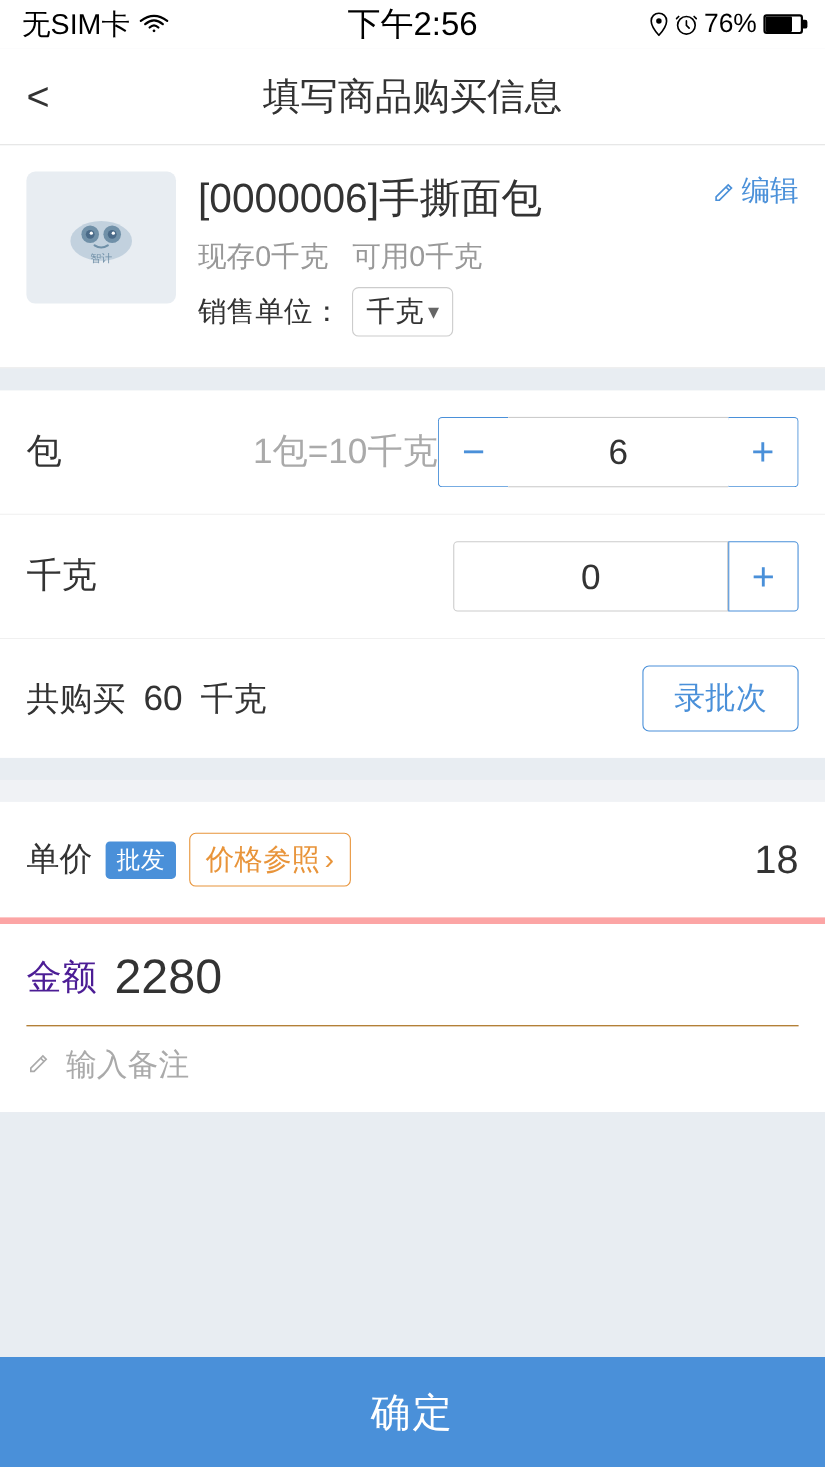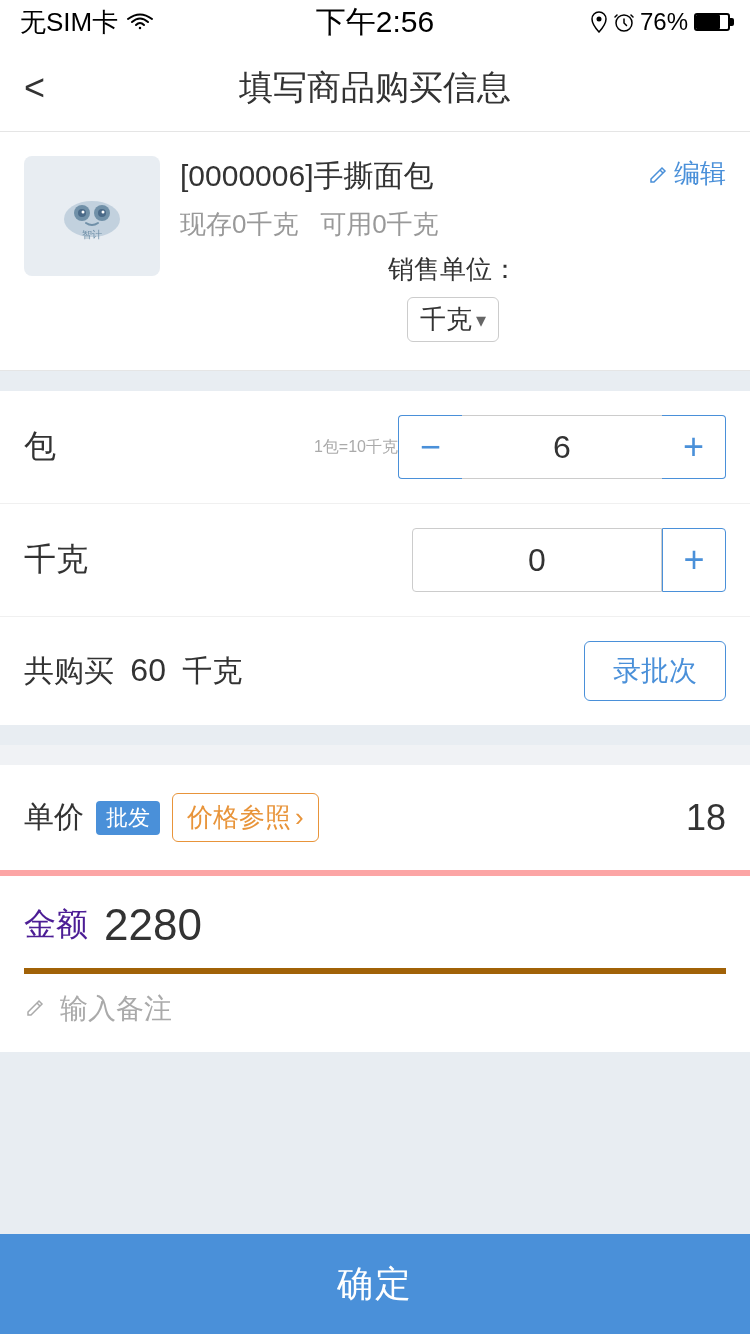--- a/index.html
+++ b/index.html
@@ -83,37 +83,36 @@
       width: 136px;
       height: 120px;
       background: #e8edf2;
       border-radius: 8px;
       display: flex;
       align-items: center;
       justify-content: center;
       flex-shrink: 0;
     }
     .product-name {
-      font-size: 30px;
+      font-size: 37px;
       color: #333;
       font-weight: 500;
       margin-bottom: 10px;
     }
     .product-stock {
       font-size: 26px;
       color: #999;
       margin-bottom: 10px;
     }
     .product-unit-row {
       display: flex;
       align-items: center;
       gap: 10px;
       font-size: 26px;
       color: #333;
-      flex-direction: column;
     }
     .unit-select {
       border: 1px solid #ccc;
       border-radius: 6px;
       padding: 4px 12px;
       font-size: 26px;
       color: #333;
       background: #fff;
       display: flex;
       align-items: center;
@@ -149,21 +148,21 @@
       align-items: center;
       padding: 24px 24px;
       border-bottom: 1px solid #f0f0f0;
     }
     .qty-label {
       font-size: 32px;
       color: #333;
       flex: 1;
     }
     .qty-hint {
-      font-size: 16px;
+      font-size: 32px;
       color: #aaa;
       margin-left: 8px;
     }
     .qty-controls {
       display: flex;
       align-items: center;
       gap: 0;
     }
     .qty-btn {
       width: 64px;
@@ -278,21 +277,21 @@
     .amount-value {
       font-size: 44px;
       color: #333;
       font-weight: 500;
     }
     .note-row {
       display: flex;
       align-items: center;
       gap: 10px;
       padding: 16px 0 24px 0;
-      border-top: 6px solid #a16207;
+      border-top: 1px solid #a16207;
     }
     .note-icon {
       font-size: 28px;
       color: #aaa;
     }
     .note-placeholder {
       font-size: 28px;
       color: #aaa;
     }
 

